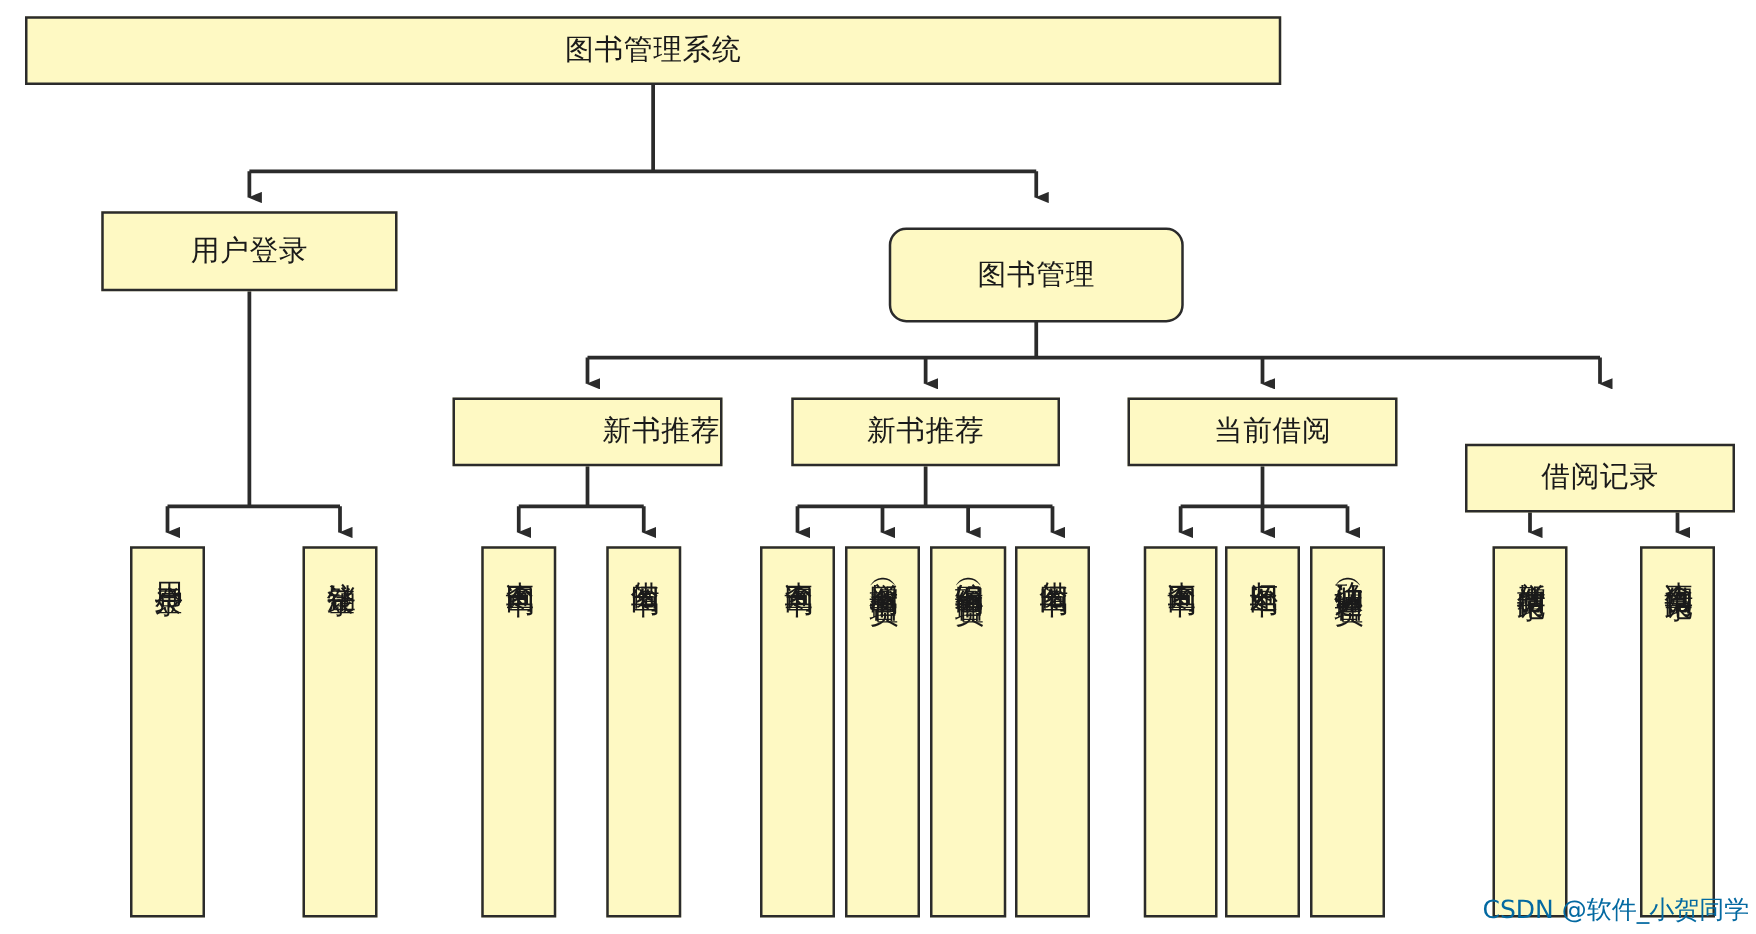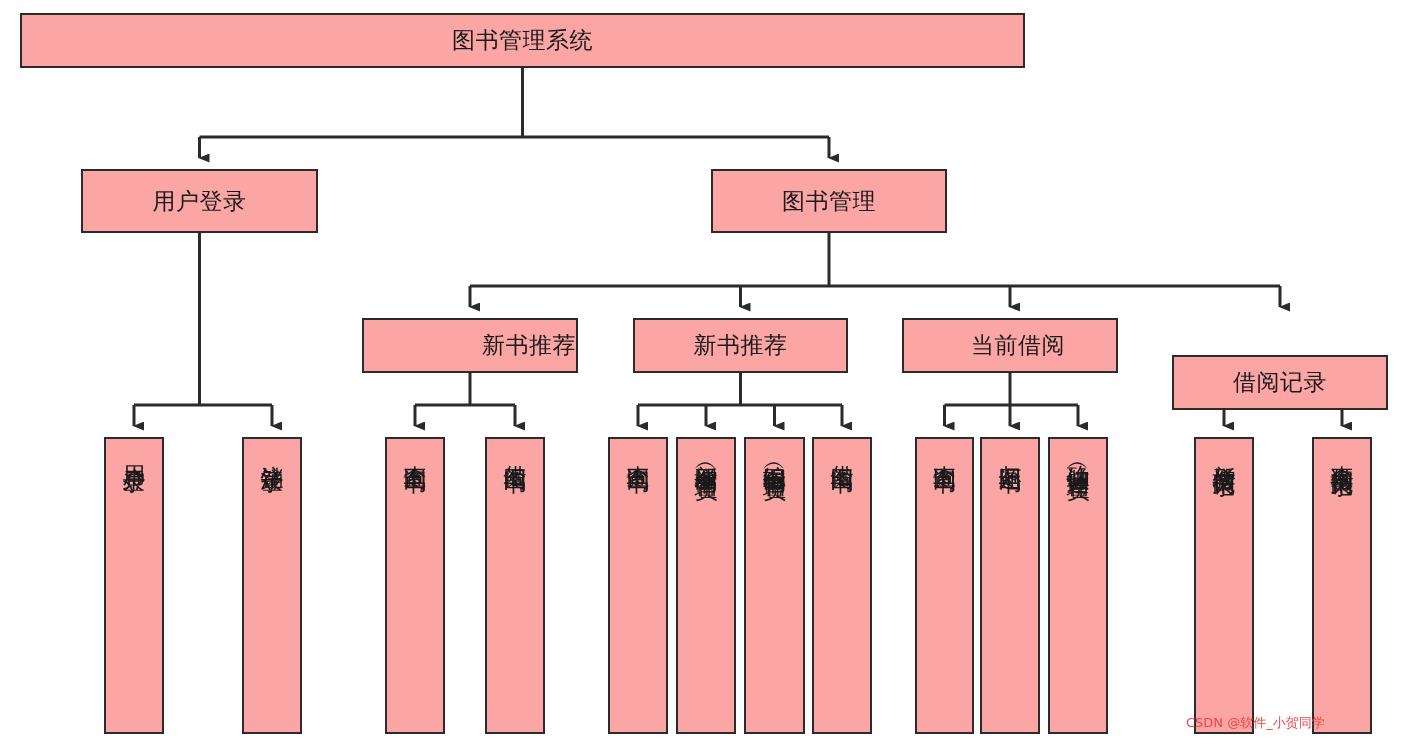--- a/index.html
+++ b/index.html
@@ -22,21 +22,21 @@
   svg#edges {
     position: absolute;
     left: 0;
     top: 0;
     width: 1405px;
     height: 747px;
   }
   .node {
     position: absolute;
     box-sizing: border-box;
-    background: #fca5a5;
+    background: #fef9c3;
     border: 2px solid #2b2b2b;
     display: flex;
     align-items: center;
     justify-content: center;
     z-index: 2;
   }
   .node-label {
     color: #1a1a1a;
     line-height: 1.05;
     text-align: center;
@@ -54,22 +54,22 @@
     writing-mode: vertical-rl;
     text-orientation: upright;
     font-size: 23px;
     letter-spacing: 2px;
     line-height: 1;
   }
   .watermark {
     position: absolute;
     left: 1186px;
     top: 714px;
-    font-size: 13px;
-    color: #ef4444;
+    font-size: 20px;
+    color: #0369a1;
     z-index: 5;
     white-space: nowrap;
     font-family: "DejaVu Sans", "Liberation Sans", sans-serif;
   }
 </style>
 </head>
 <body>
 
 <div id="diagram-root">
 
@@ -116,21 +116,21 @@
       </g>
   </svg>
 
   <div id="nodes-layer">
       <div class="node horiz" style="left: 20px; top: 13px; width: 1005px; height: 55px;">
         <span class="node-label">图书管理系统</span>
       </div>
       <div class="node horiz" style="left: 81px; top: 169px; width: 237px; height: 64px;">
         <span class="node-label">用户登录</span>
       </div>
-      <div class="node horiz" style="left: 711px; top: 169px; width: 236px; height: 64px;">
+      <div class="node horiz" style="left: 711px; top: 182px; width: 236px; height: 76px; border-radius: 14px;">
         <span class="node-label">图书管理</span>
       </div>
       <div class="node horiz" style="left: 362px; top: 318px; width: 216px; height: 55px; justify-content: flex-end;">
         <span class="node-label">新书推荐</span>
       </div>
       <div class="node horiz" style="left: 633px; top: 318px; width: 215px; height: 55px;">
         <span class="node-label">新书推荐</span>
       </div>
       <div class="node horiz" style="left: 902px; top: 318px; width: 216px; height: 55px; padding-left: 16px;">
         <span class="node-label">当前借阅</span>

